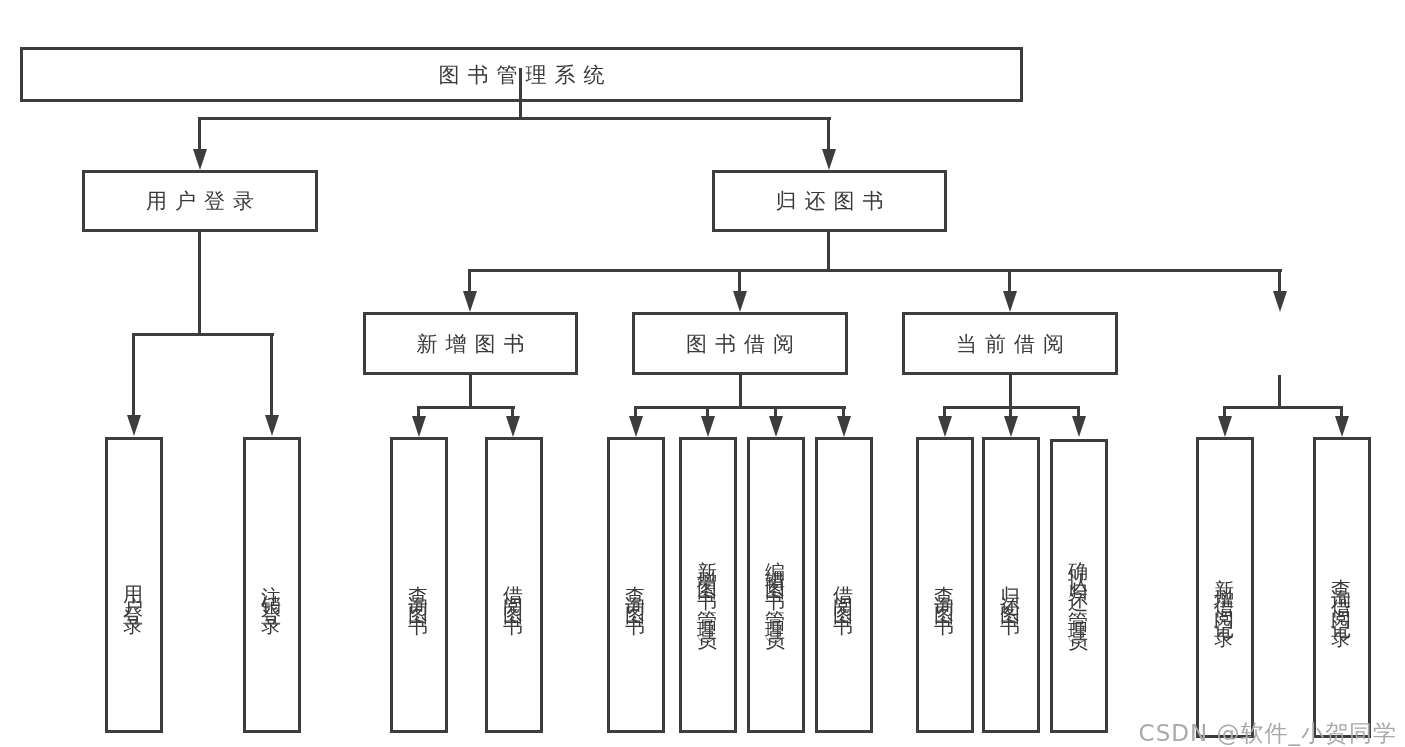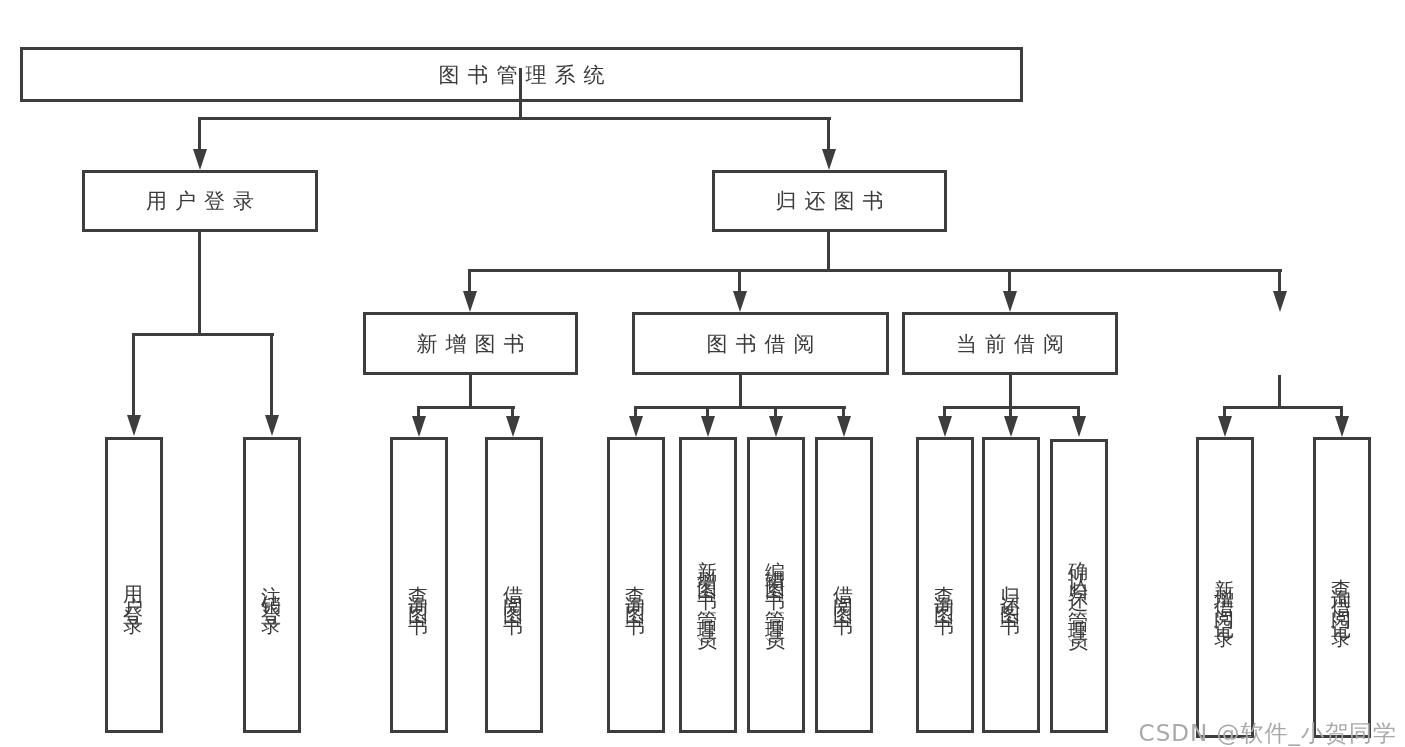--- a/index.html
+++ b/index.html
@@ -103,21 +103,21 @@
   <div class="vline" style="left:738px; top:269px; width:3px; height:24px;"></div>
   <div class="arrow" style="left:733px; top:291px;"></div>
   <div class="vline" style="left:1008px; top:269px; width:3px; height:24px;"></div>
   <div class="arrow" style="left:1003px; top:291px;"></div>
   <div class="vline" style="left:1278px; top:269px; width:3px; height:24px;"></div>
   <div class="arrow" style="left:1273px; top:291px;"></div>
 
   <div class="box" style="left:363px; top:312px; width:215px; height:63px;">
     <span class="hlabel">新增图书</span>
   </div>
-  <div class="box" style="left:632px; top:312px; width:257px; height:63px;">
+  <div class="box" style="left:632px; top:312px; width:216px; height:63px;">
     <span class="hlabel">图书借阅</span>
   </div>
   <div class="box" style="left:902px; top:312px; width:216px; height:63px;">
     <span class="hlabel">当前借阅</span>
   </div>
 
   <div class="vline" style="left:469px; top:375px; width:3px; height:33px;"></div>
   <div class="hline" style="left:418px; top:406px; width:97px; height:3px;"></div>
   <div class="vline" style="left:417px; top:406px; width:3px; height:12px;"></div>
   <div class="arrow" style="left:412px; top:416px;"></div>

